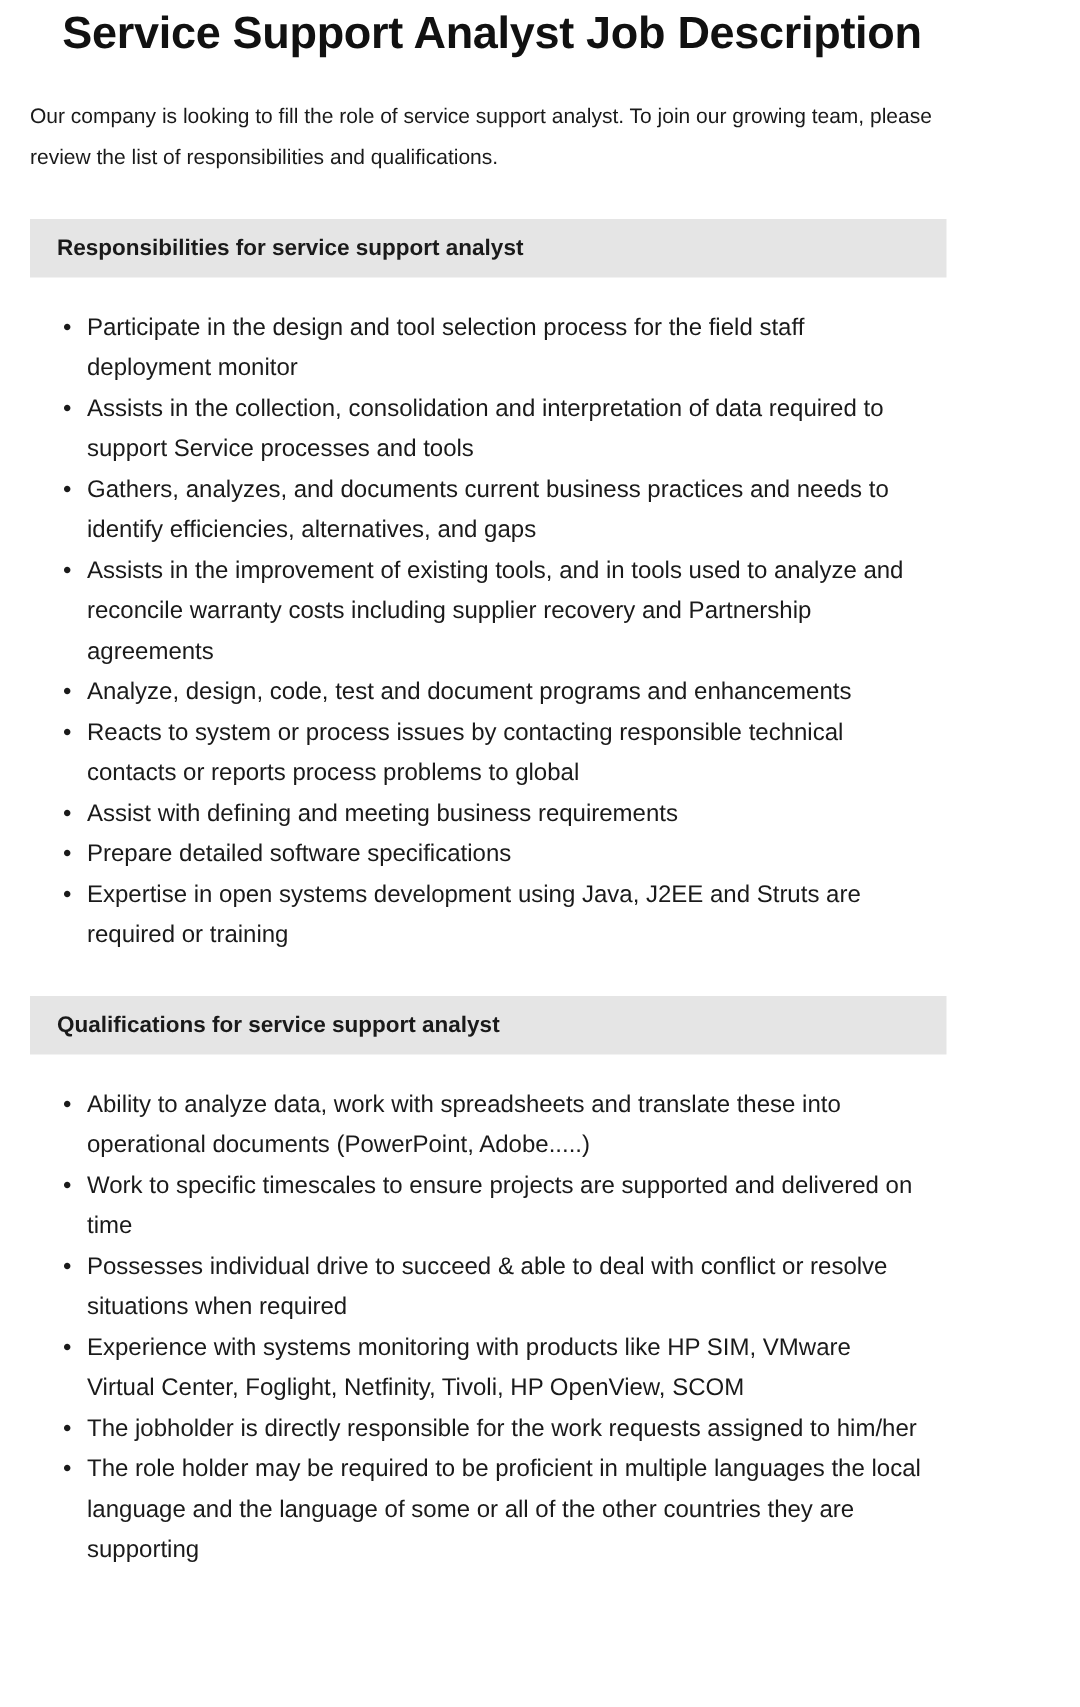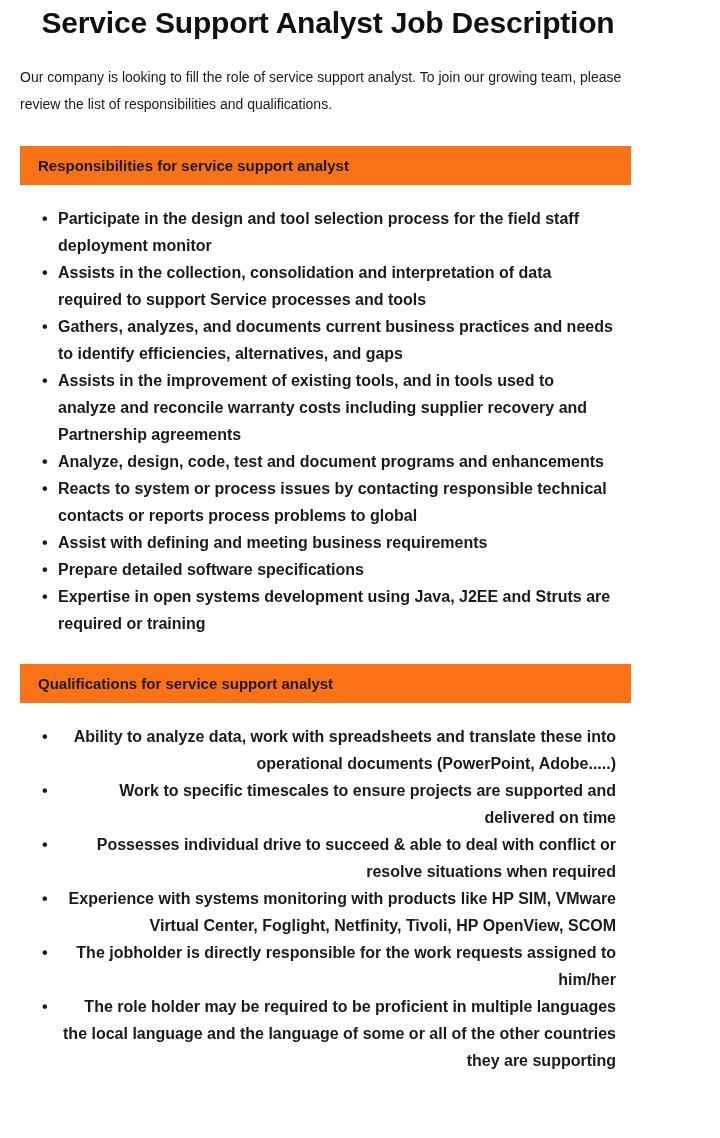--- a/index.html
+++ b/index.html
@@ -41,41 +41,40 @@
     max-width: 695px;
     box-sizing: border-box;
   }
 
   .section {
     margin-top: 28px;
   }
 
   .section-header {
     margin: 0 25px 0 20px;
-    background: #f97316;
+    background: #e5e5e5;
     height: 39px;
     display: flex;
     align-items: center;
     padding: 0 0 0 18px;
     box-sizing: border-box;
   }
 
   .section-header-text {
     font-size: 15px;
     font-weight: bold;
     line-height: 20px;
     color: #1a1a1a;
   }
 
   ul.bullet-list {
     margin: 0;
     padding: 18px 40px 0 58px;
     list-style: none;
     box-sizing: border-box;
-    font-weight: bold;
   }
 
   ul.bullet-list li {
     position: relative;
     font-size: 16px;
     line-height: 27px;
     color: #1a1a1a;
     padding-left: 0;
     margin: 0 0 0 0;
   }
@@ -85,21 +84,21 @@
     position: absolute;
     left: -16px;
     top: 0;
     font-size: 16px;
     line-height: 27px;
     color: #1a1a1a;
   }
 
   .section-responsibilities ul.bullet-list { padding-top: 20px; }
   .section-qualifications { margin-top: 27px; }
-  .section-qualifications ul.bullet-list { padding-top: 20px; text-align: right; }
+  .section-qualifications ul.bullet-list { padding-top: 20px; }
 
   .tail-space { height: 28px; }
 </style>
 </head>
 <body>
 
 <div class="page">
 
   <h1 class="page-title">Service Support Analyst Job Description</h1>
 

